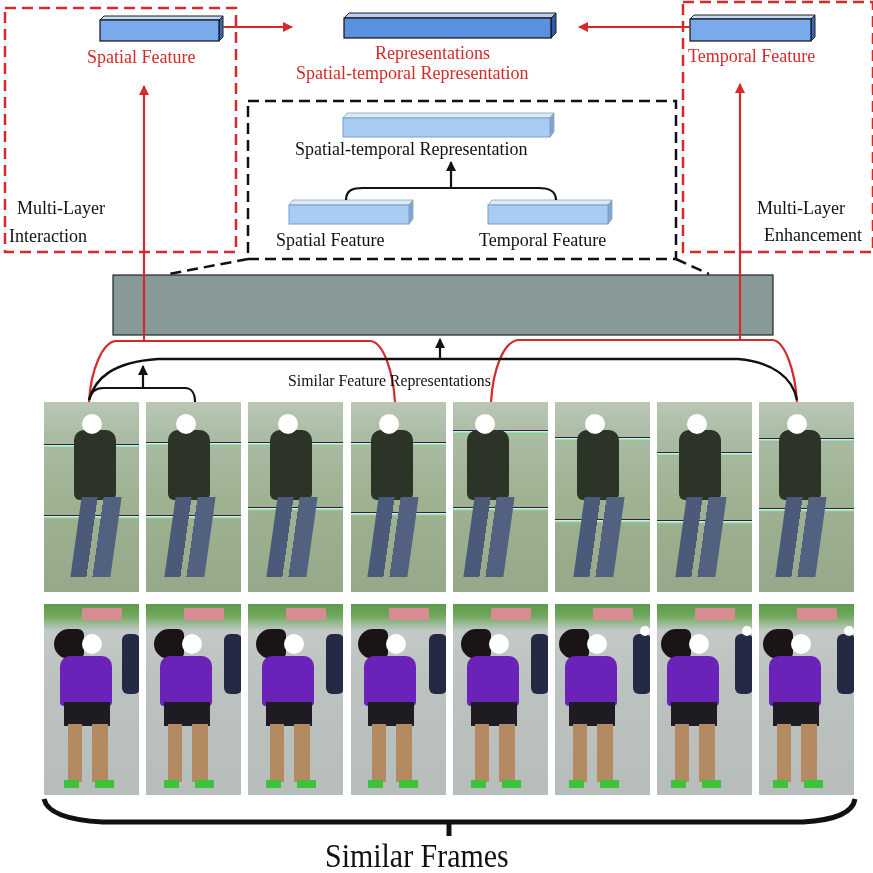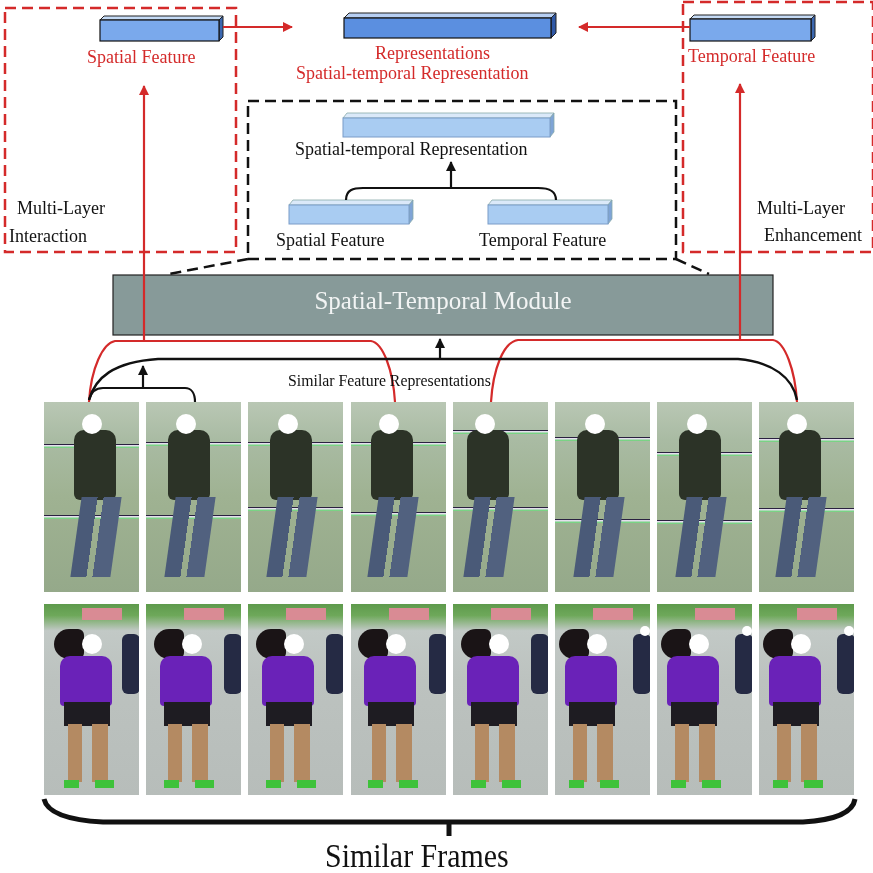--- a/index.html
+++ b/index.html
@@ -101,21 +101,20 @@
 
   <div class="lbl blk" style="left:14px;top:199px;font-size:18px;">Multi-Layer</div>
   <div class="lbl blk" style="left:6px;top:227px;font-size:18px;">Interaction</div>
   <div class="lbl blk" style="left:754px;top:199px;font-size:18px;">Multi-Layer</div>
   <div class="lbl blk" style="left:761px;top:226px;font-size:18px;">Enhancement</div>
 
   <div class="lbl blk" style="left:292px;top:140px;font-size:18px;">Spatial-temporal Representation</div>
   <div class="lbl blk" style="left:273px;top:231px;font-size:18px;">Spatial Feature</div>
   <div class="lbl blk" style="left:476px;top:231px;font-size:18px;">Temporal Feature</div>
 
-  <div class="lbl" style="left:110px;width:660px;text-align:center;top:288px;font-size:25px;color:#f2f4f4;">Spatial-Temporal Module</div>
 
   <div class="lbl blk" style="left:285px;top:372px;font-size:17px;transform:scaleX(0.93);transform-origin:left;">Similar Feature Representations</div>
 
   <div class="lbl blk" style="left:322px;top:838px;font-size:34px;transform:scaleX(0.88);transform-origin:left;">Similar Frames</div>
 
   <div id="row1" style="position: absolute; left: 0px; top: 0px;">
       <div class="frame r1" style="left: 41px;">
         <div class="hl" style="top:42px"></div>
         <div class="hl" style="top:113px"></div>
         <div style="position:absolute;left:30px;top:28px;width:42px;height:70px;background:#2c3327;border-radius:10px 10px 6px 6px;"></div>

